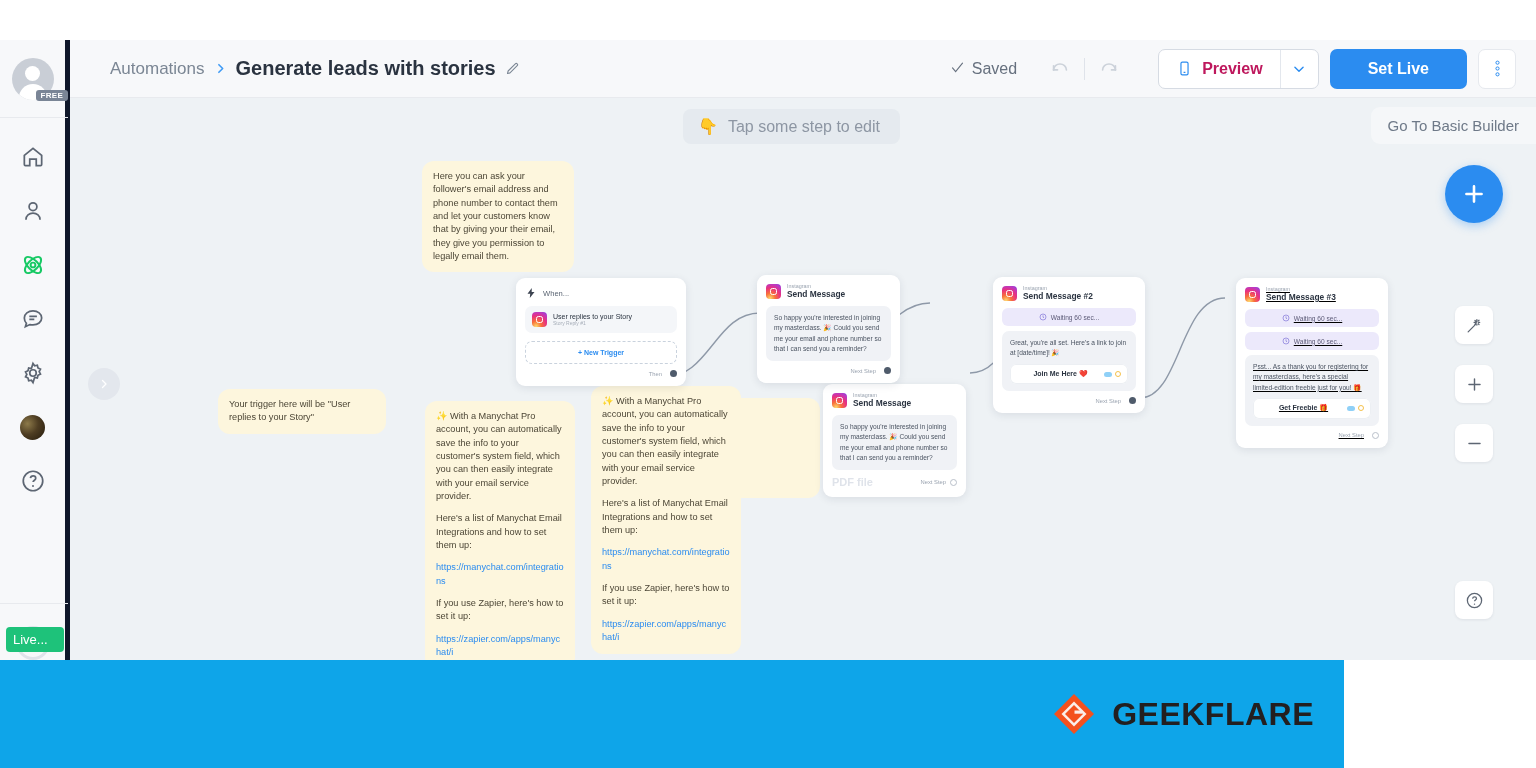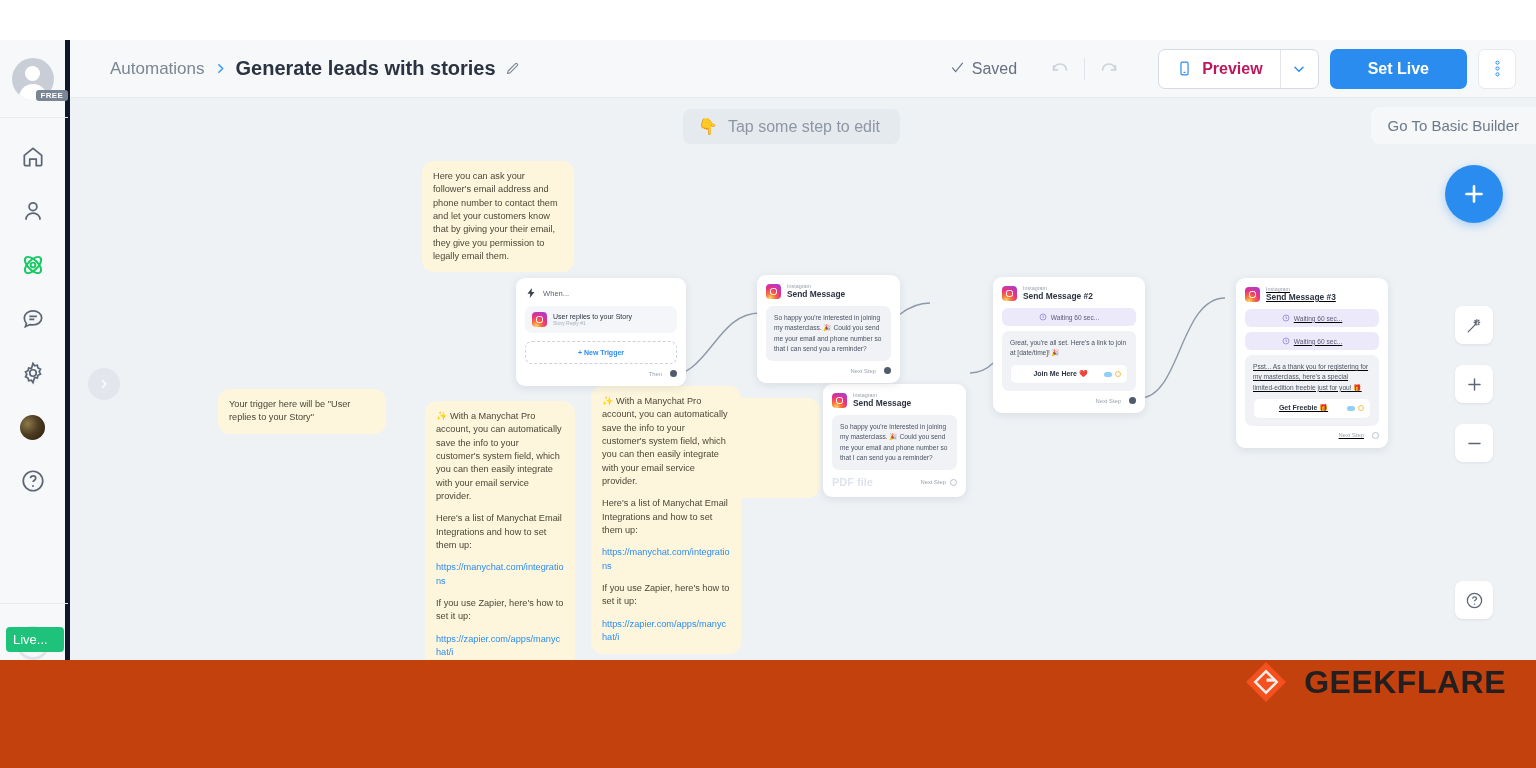--- a/index.html
+++ b/index.html
@@ -150,22 +150,22 @@
   .new-trig { margin-top:8px; border:1px dashed #c9d2dd; border-radius:7px; padding:7px;
       text-align:center; font-size:7px; color:#2b8cf0; font-weight:bold; cursor:pointer;}
   .when-row{ display:flex; align-items:center; gap:6px; margin-bottom:7px;}
   .when-row svg{ width:12px;height:12px;}
   .when-row span{ font-size:7.6px; color:#5b6573;}
 
   
   .conn { position:absolute; left:0; top:0; width:1466px; height:562px; pointer-events:none;}
 
   
-  .footer { position:absolute; left:0; top:660px; width:1536px; height:108px;
-     background:#c2410c; display:flex; align-items:flex-start; justify-content:flex-end; padding-right:30px;}
+  .footer { position:absolute; left:0; top:660px; width:1344px; height:108px;
+     background:#0ea5e9; display:flex; align-items:center; justify-content:flex-end; padding-right:30px;}
   .gf { display:flex; align-items:center; gap:16px;}
   .gf-mark { width:44px;height:44px; position:relative;}
   .gf-name { font-size:32px; font-weight:bold; color:#231f20; letter-spacing:.5px;}
 </style>
 </head>
 <body>
 
 <div id="app">
 
   <div class="top-strip"></div>

